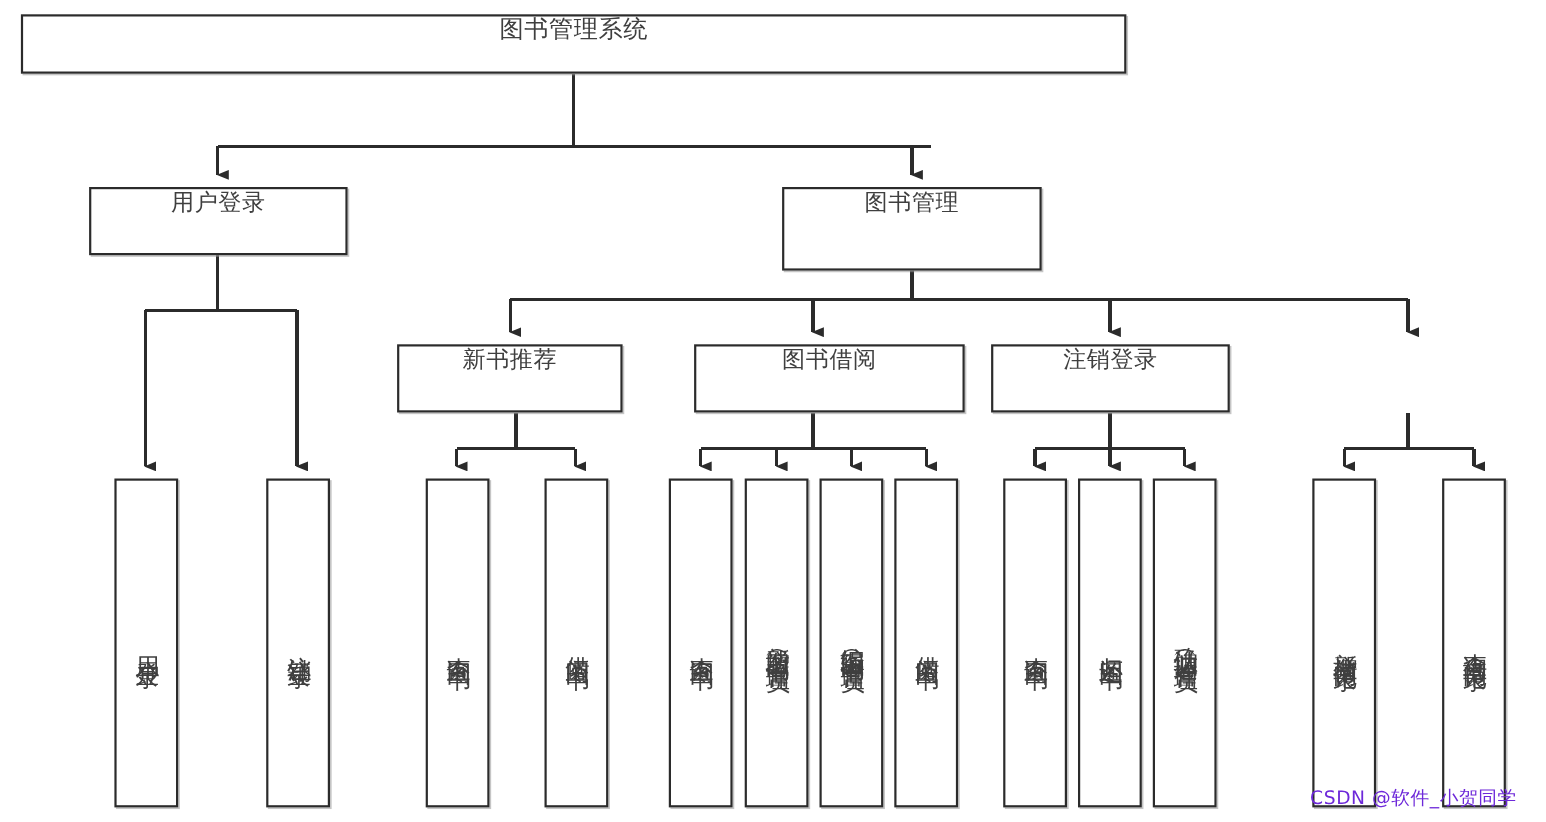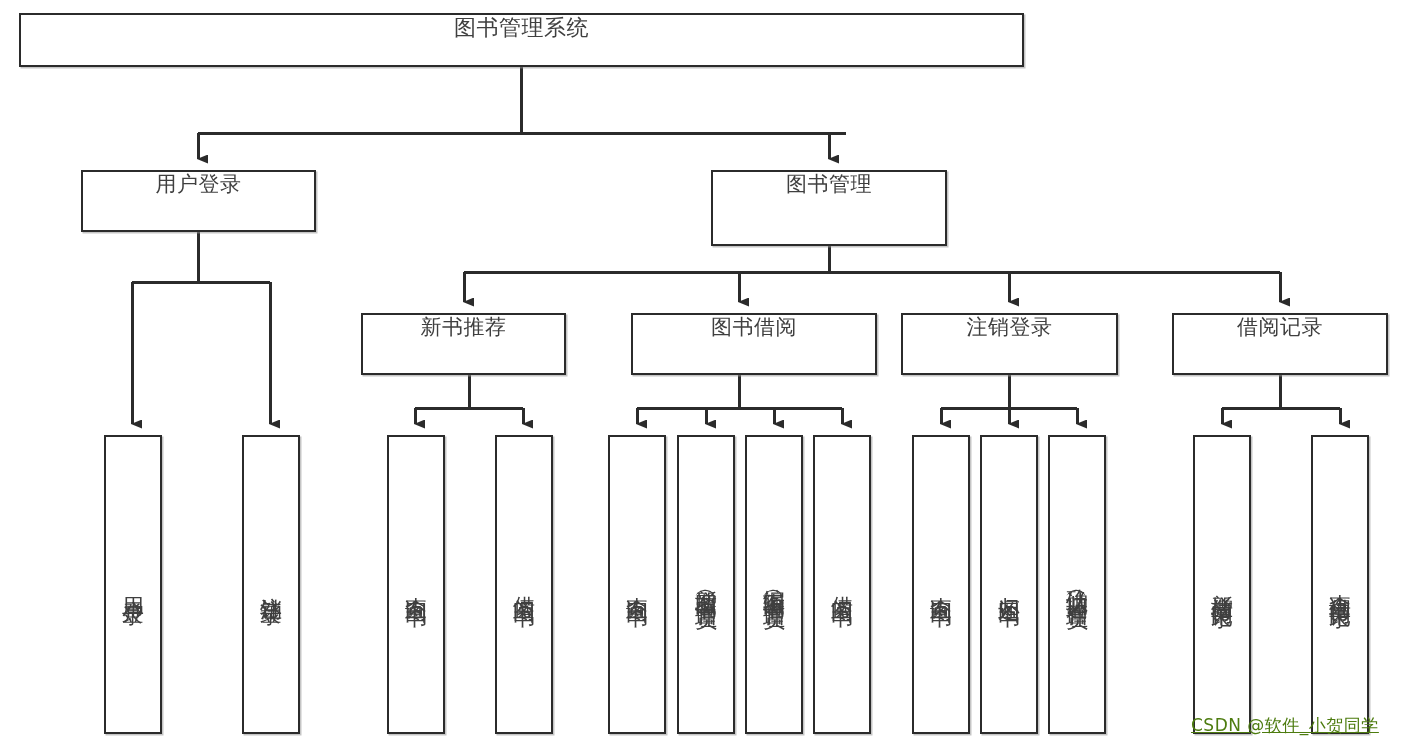--- a/index.html
+++ b/index.html
@@ -59,24 +59,23 @@
     text-orientation: upright;
     font-size: 22px;
     line-height: 1.28;
     letter-spacing: 3px;
     white-space: nowrap;
     max-height: 100%;
   }
   .watermark {
     position: absolute;
     font-size: 17px;
-    color: #4d7c0f;
+    color: #6d28d9;
     white-space: nowrap;
     letter-spacing: 0.5px;
-    text-decoration: underline;
   }
 </style>
 </head>
 <body>
 
 <div id="diagram-canvas">
 
   <svg class="connector-layer" viewBox="0 0 1405 747">
     <defs>
       <marker id="arrowhead" markerWidth="9" markerHeight="11" refX="4.5" refY="10" orient="auto" markerUnits="userSpaceOnUse">
@@ -140,23 +139,20 @@
 
   <div class="node horizontal" style="left:361px; top:313px; width:205px; height:62px;">
     <span class="node-label">新书推荐</span>
   </div>
   <div class="node horizontal" style="left:631px; top:313px; width:246px; height:62px;">
     <span class="node-label">图书借阅</span>
   </div>
   <div class="node horizontal" style="left:901px; top:313px; width:217px; height:62px;">
     <span class="node-label">注销登录</span>
   </div>
-  <div class="node horizontal" style="left:1172px; top:313px; width:216px; height:62px;">
-    <span class="node-label">借阅记录</span>
-  </div>
 
   <div class="node vertical" style="left:104px; top:435px; width:58px; height:299px;">
     <span class="node-label">用户登录</span>
   </div>
   <div class="node vertical" style="left:242px; top:435px; width:58px; height:299px;">
     <span class="node-label">注销登录</span>
   </div>
 
   <div class="node vertical" style="left:387px; top:435px; width:58px; height:299px;">
     <span class="node-label">查询图书</span>

